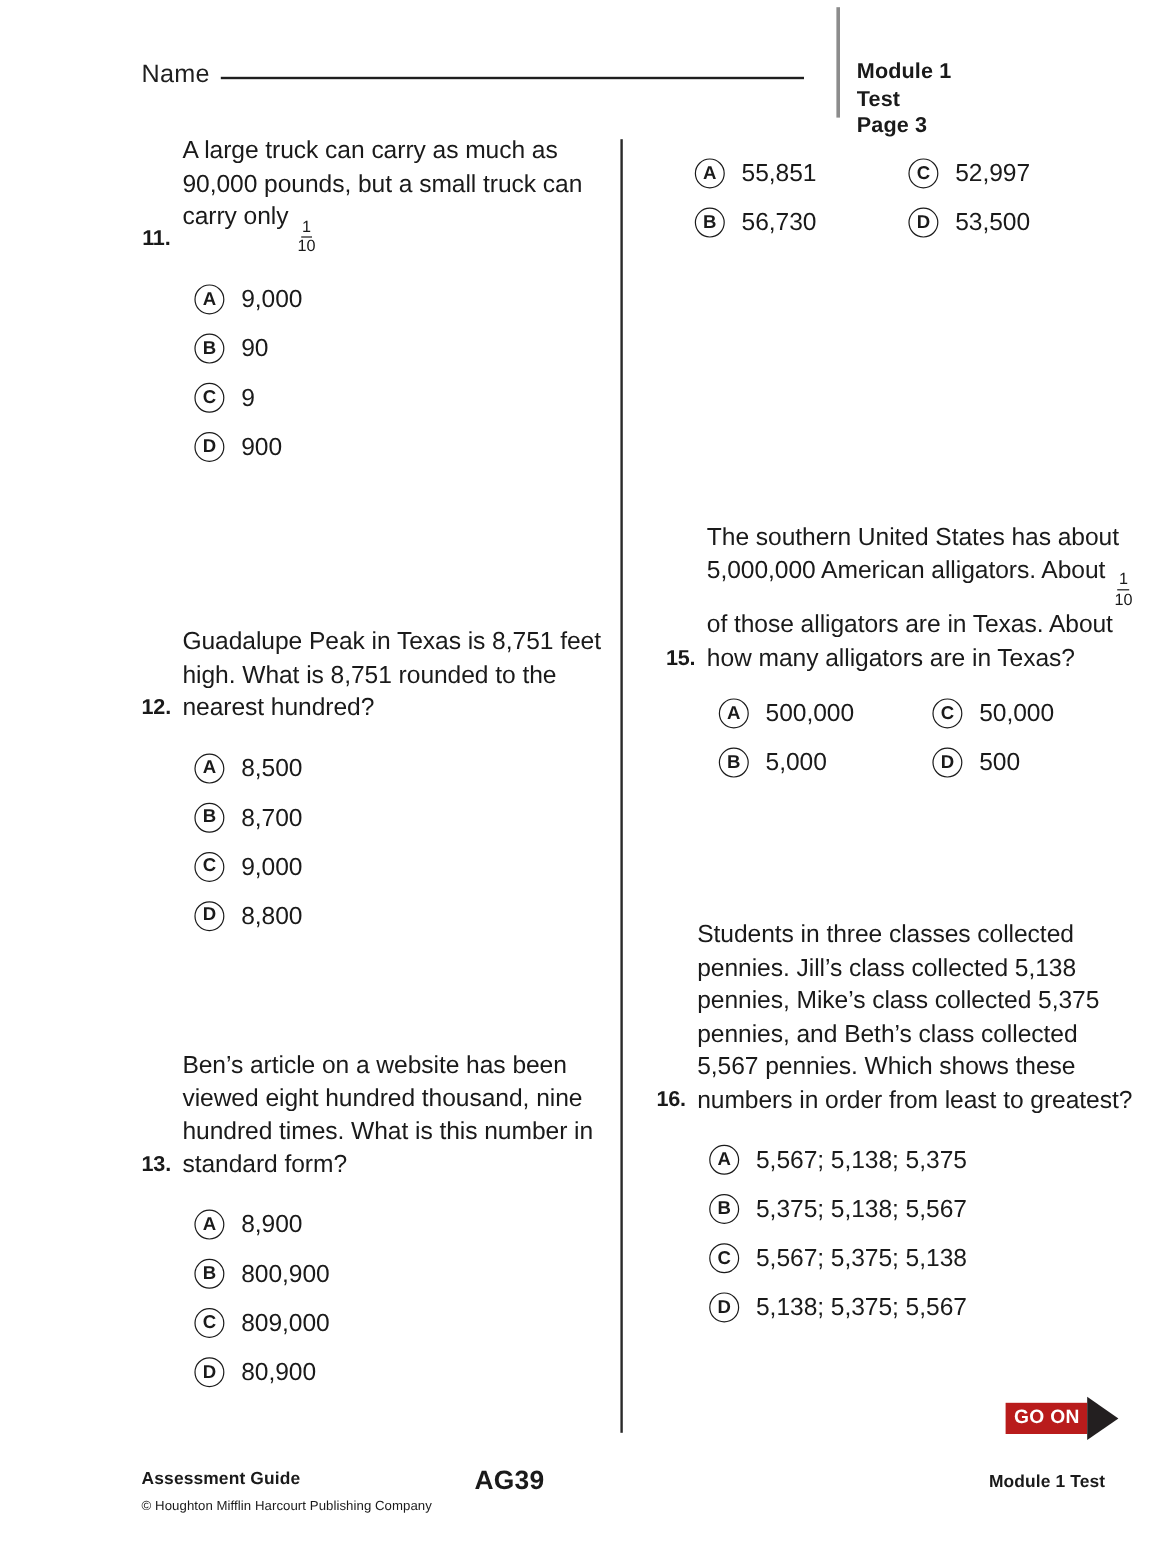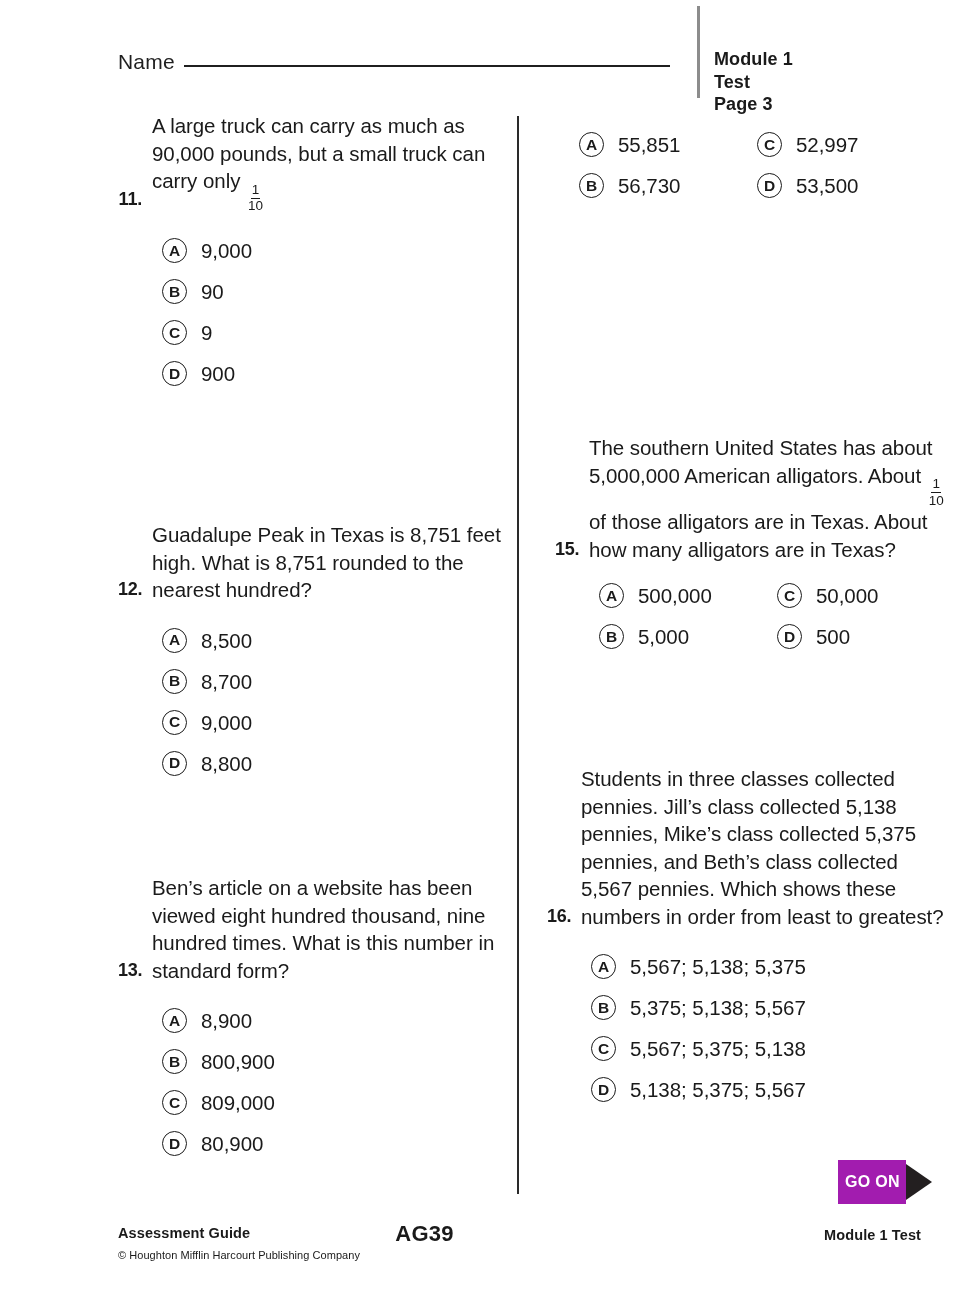--- a/index.html
+++ b/index.html
@@ -166,30 +166,30 @@
   
   .go-on {
     position: absolute;
     left: 838px;
     top: 1164px;
     height: 36px;
     display: flex;
     align-items: stretch;
   }
   .go-on-body {
-    background: #a21caf;
+    background: #b91c1c;
     color: #ffffff;
     font-weight: bold;
     font-size: 16px;
     font-stretch: condensed;
     letter-spacing: 0.3px;
     display: flex;
     align-items: center;
     padding: 0 6px 0 7px;
-    height: 44px;
+    height: 26px;
     align-self: center;
   }
   .go-on-head {
     width: 0;
     height: 0;
     align-self: center;
     border-top: 18px solid transparent;
     border-bottom: 18px solid transparent;
     border-left: 26px solid #231f20;
   }

